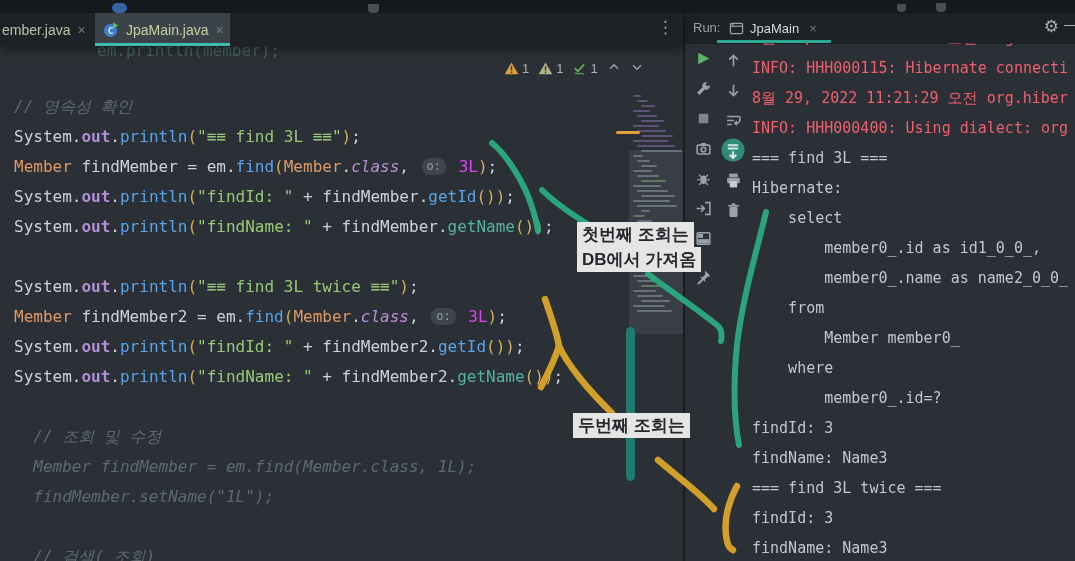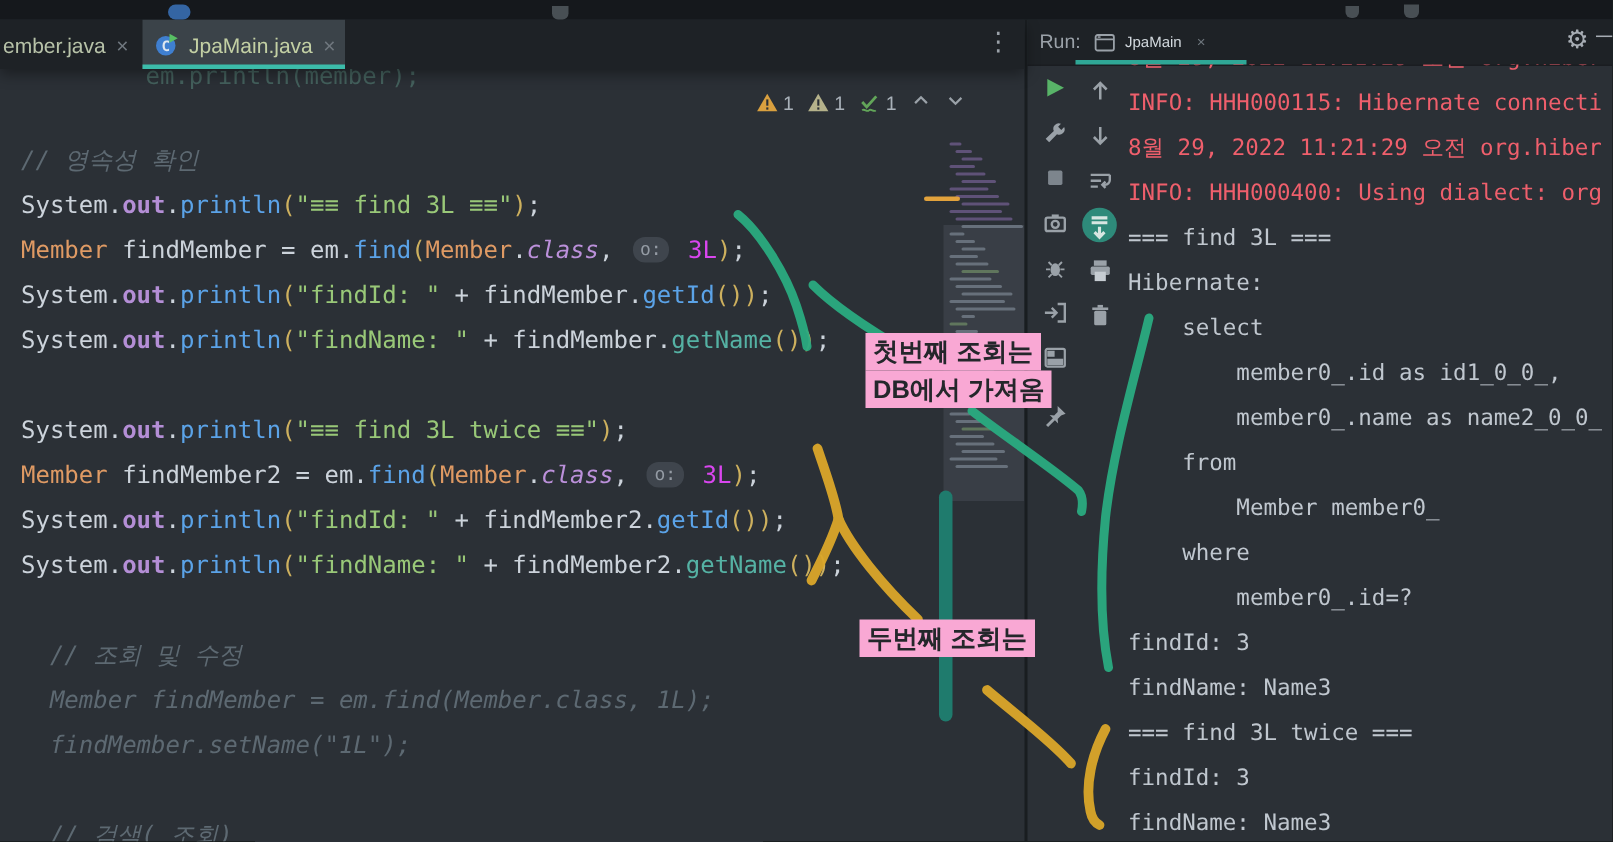--- a/index.html
+++ b/index.html
@@ -39,37 +39,37 @@
                background:rgba(152,164,178,.13);z-index:7;}
   .caret-mark{position:absolute;left:616px;top:118px;width:24px;height:3px;background:#e2a23c;
               border-radius:2px;z-index:8;}
   
   .runpanel{position:absolute;left:683px;top:13px;width:392px;height:548px;background:#2b3036;
             border-left:2px solid #191d20;z-index:10;}
   .runheader{position:absolute;left:0;top:0;right:0;height:30px;background:#1e2226;
              border-bottom:1px solid #1a1d21;font-family:"Liberation Sans",sans-serif;}
   .run-label{position:absolute;left:8px;top:0;line-height:30px;font-size:13px;color:#9aa1a8;}
   .runtab{position:absolute;left:38px;top:0;height:30px;display:flex;align-items:center;gap:6px;
-          color:#d3d9de;font-size:10px;padding:0 6px;}
+          color:#d3d9de;font-size:13px;padding:0 6px;}
   .runtab .close{color:#6f777e;margin-left:4px;}
   .runtab-underline{position:absolute;left:32px;top:27px;width:114px;height:3px;background:#2fa796;}
   .run-gear{position:absolute;right:18px;top:3px;color:#a7adb4;font-size:17px;}
   .run-min{position:absolute;right:-2px;top:2px;color:#a7adb4;font-size:15px;}
   .tb1{position:absolute;left:4px;top:30px;width:28px;display:flex;flex-direction:column;align-items:center;}
   .tb2{position:absolute;left:33px;top:32px;width:30px;display:flex;flex-direction:column;align-items:center;}
   .tbicon{height:30px;display:flex;align-items:center;justify-content:center;}
   .tb1 .tbicon:last-child{margin-top:9px;}
   .console{position:absolute;left:67px;top:30px;right:0;bottom:0;overflow:hidden;}
   .console-line{height:30px;line-height:30px;font-size:15px;white-space:pre;}
   .console-line:first-child{margin-top:-20px;}
   .cl-red{color:#ef5f6c}.cl-gray{color:#c0c7cf}
   
   #annot{position:absolute;left:0;top:0;z-index:50;pointer-events:none;}
   .note{position:absolute;z-index:60;font:bold 17px "Liberation Sans",sans-serif;color:#24272b;line-height:25px;}
-  .note span{display:table;background:#f9a8d4;padding:0 5px;text-align:center;}
+  .note span{display:table;background:#e5e5e5;padding:0 5px;text-align:center;}
 </style>
 </head>
 <body>
 
 <div id="app">
 
   <div class="top-strip">
     <div class="frag" style="left:112px;top:3px;width:15px;height:10px;background:#3f7fd0;border-radius:8px;"></div>
     <div class="frag" style="left:368px;top:4px;width:11px;height:9px;background:#5a6167;"></div>
     <div class="frag" style="left:897px;top:4px;width:9px;height:8px;background:#5a6167;"></div>

